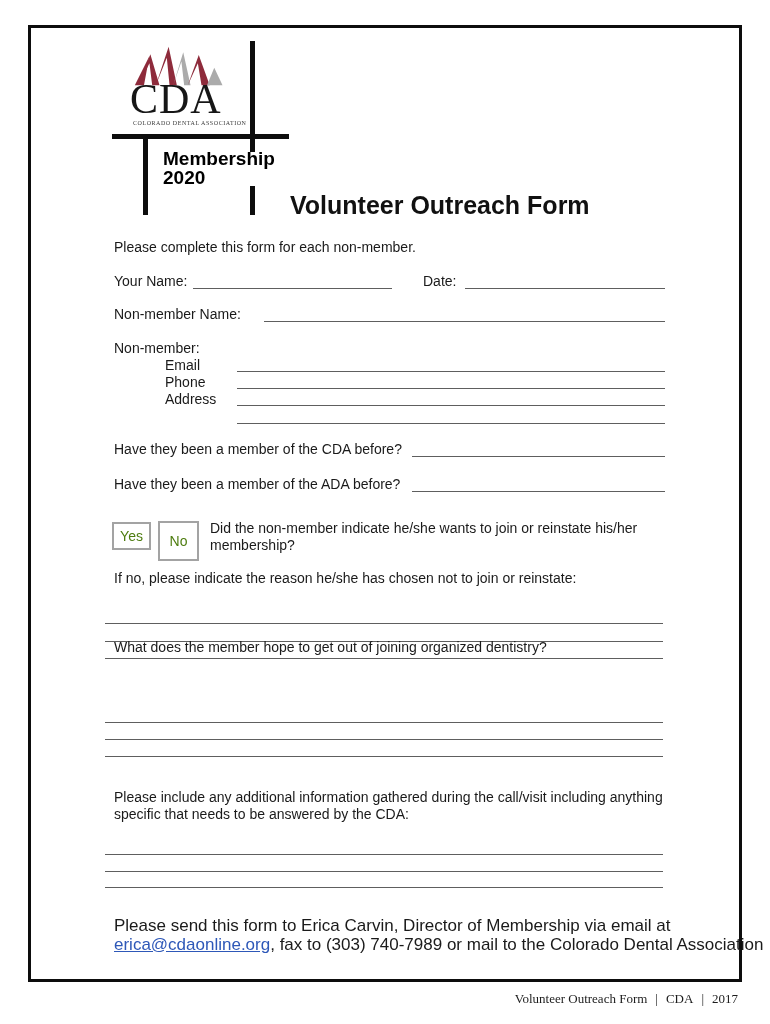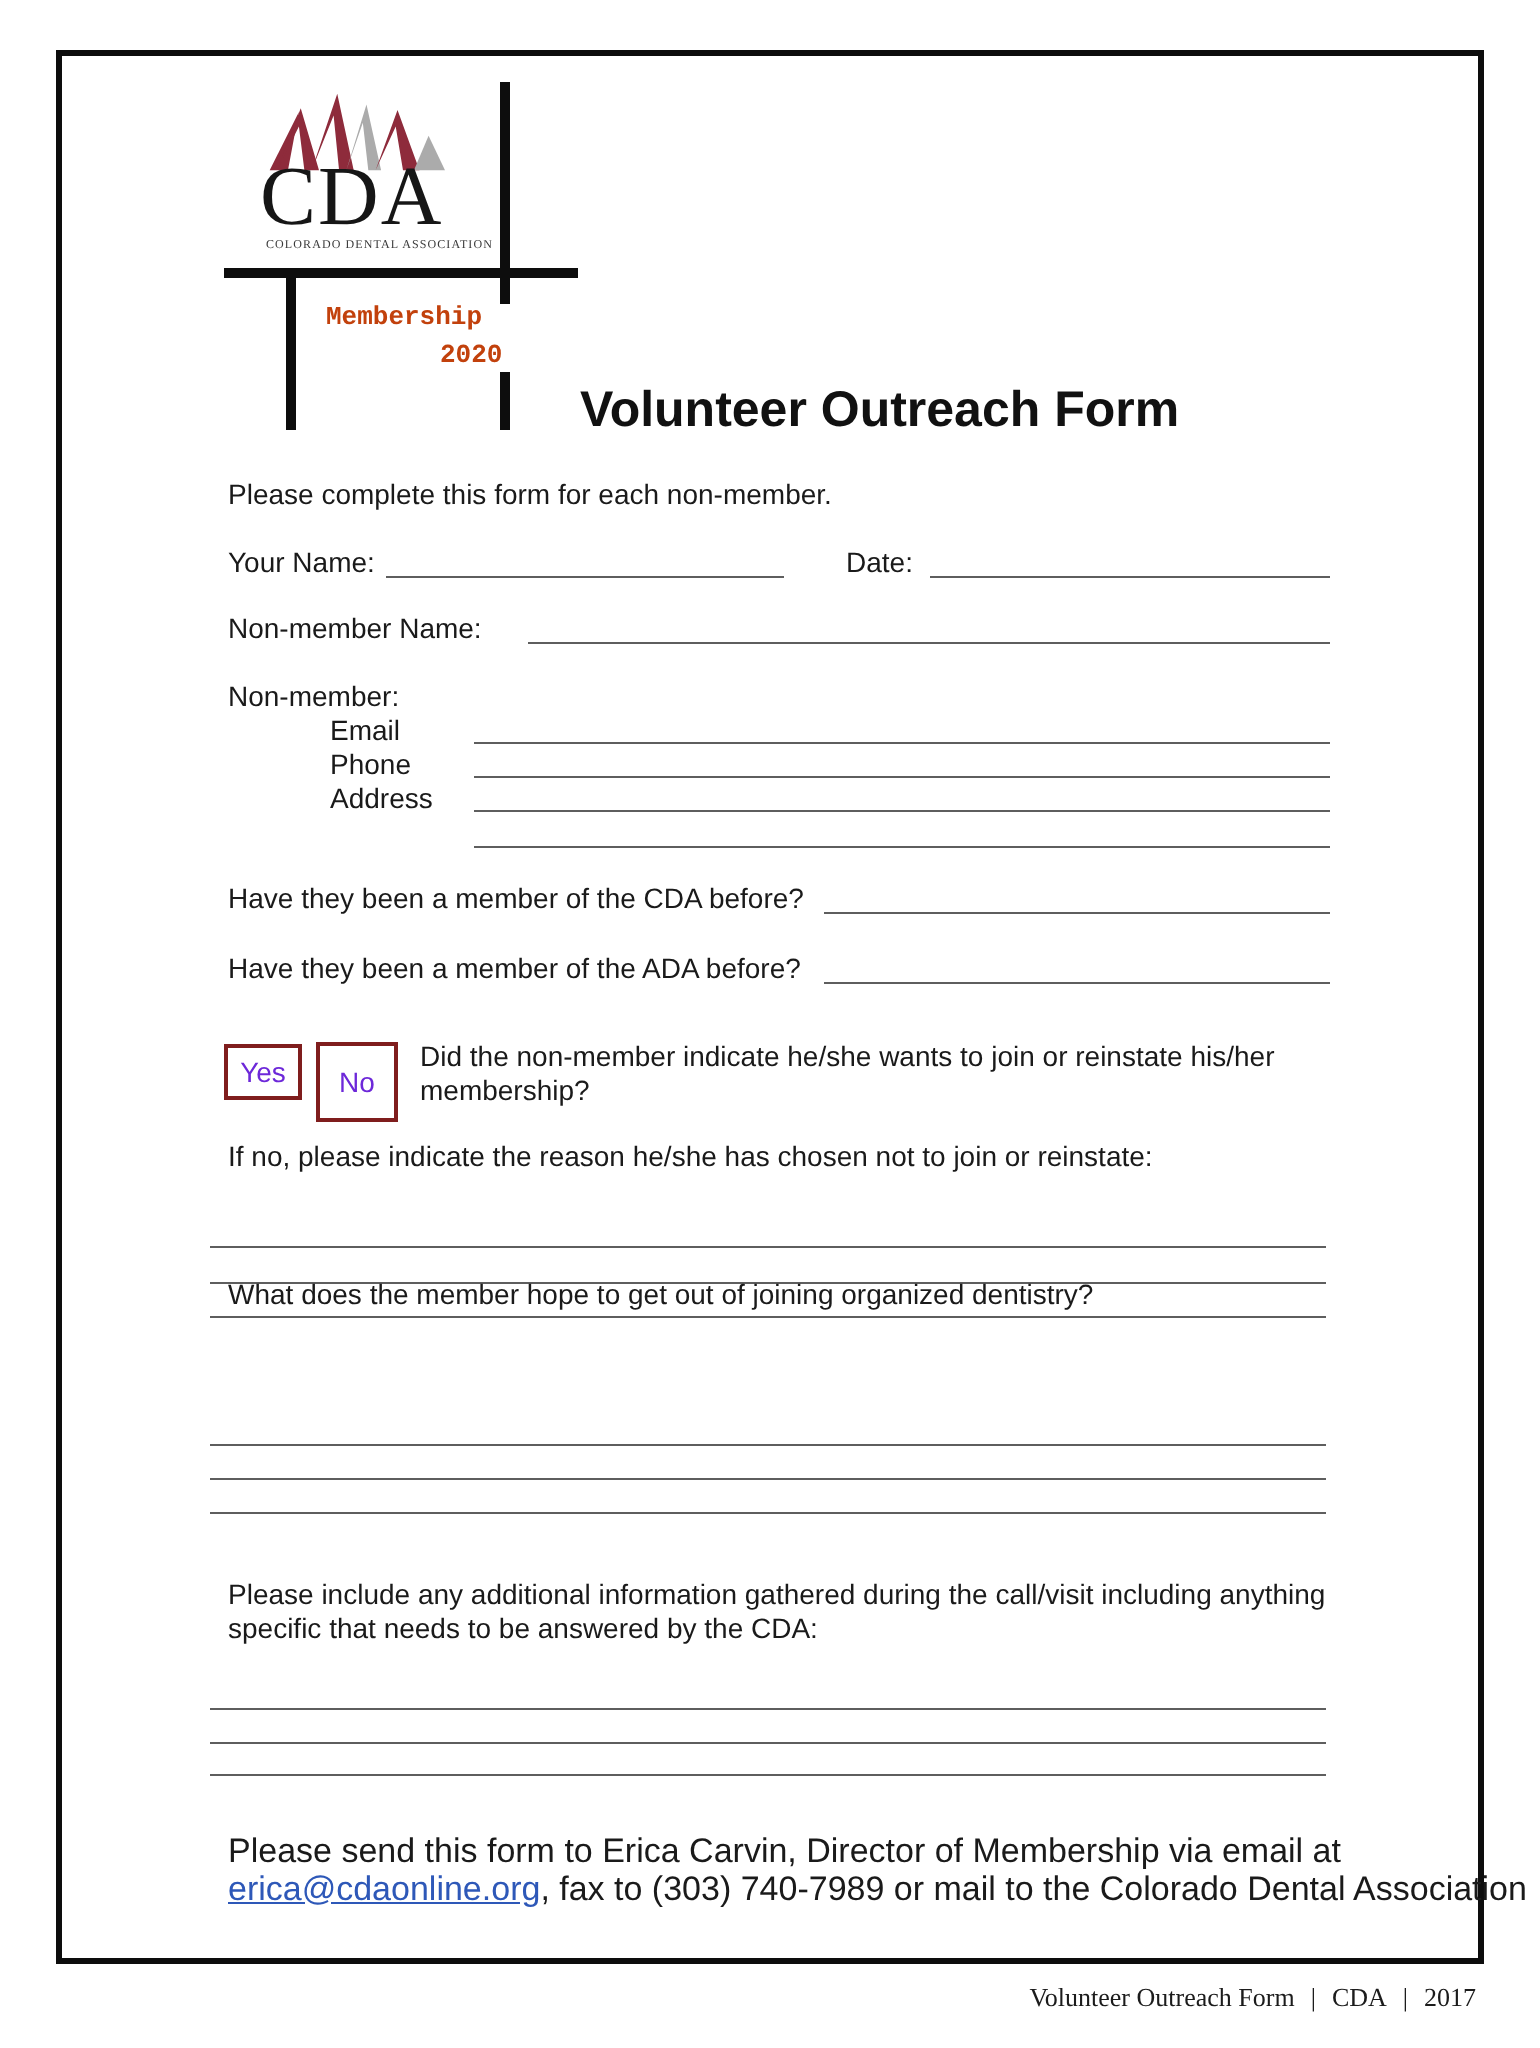--- a/index.html
+++ b/index.html
@@ -18,34 +18,34 @@
   
   .cda-acronym{
     left:130px;top:78px;font-family:"Liberation Serif", serif;
     font-size:42px;line-height:1;color:#161616;letter-spacing:1px;
   }
   .cda-orgname{
     left:133px;top:120px;font-family:"Liberation Serif", serif;
     font-size:6px;letter-spacing:0.55px;color:#3a3a3a;white-space:nowrap;
   }
   .campaign{
-    left:163px;top:149px;font-family:Liberation Mono, monospace;
-    font-weight:bold;font-size:13px;line-height:19px;color:#c2410c;
+    left:163px;top:149px;font-family:Liberation Sans, sans-serif;
+    font-weight:bold;font-size:19px;line-height:19px;color:#000000;
   }
-  .campaign .year{margin-left:57px;}
+  .campaign .year{}
   .page-title{
     left:290px;top:191px;font-size:25px;font-weight:bold;color:#111;
     white-space:nowrap;
   }
   .lbl{font-size:14px;line-height:17px;color:#1a1a1a;white-space:nowrap;}
   .wrap{white-space:normal;}
   .line{border-top:1.7px solid #5e5e5e;height:0;}
   .checkbox{
-    border:2px solid #7f1d1d;display:flex;align-items:center;justify-content:center;
-    font-size:14px;color:#6d28d9;background:#fff;box-sizing:border-box;
+    border:2px solid #a3a3a3;display:flex;align-items:center;justify-content:center;
+    font-size:14px;color:#4d7c0f;background:#fff;box-sizing:border-box;
   }
   .closing{font-size:17px;line-height:18.5px;white-space:nowrap;}
   .closing a{color:#2E58B8;text-decoration:underline;margin-top:12px;}
   .footer{
     font-family:"Liberation Serif", serif;font-size:13px;color:#1c1c1c;
     right:32px;top:991px;white-space:nowrap;display:inline-flex;gap:8px;
   }
 </style>
 </head>
 <body>

